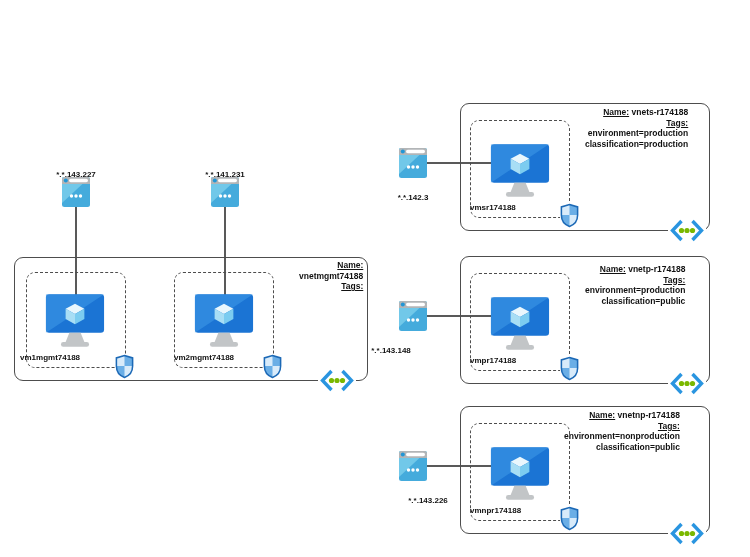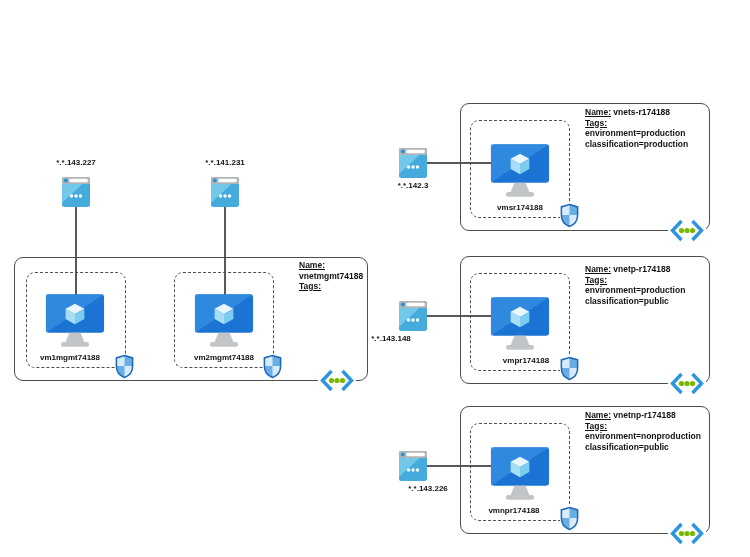--- a/index.html
+++ b/index.html
@@ -18,23 +18,23 @@
     border-radius:9px;
     background:transparent;
     box-sizing:border-box;
   }
   .subnet-box{
     border:1.6px dashed #4d4d4d;
     border-radius:9px;
     background:transparent;
     box-sizing:border-box;
   }
-  .ip-label{font-size:8px;text-align:center;white-space:nowrap;}
-  .vm-label{font-size:8px;text-align:center;white-space:nowrap;}
-  .meta{font-size:8.5px;line-height:10.5px;white-space:nowrap;}
+  .ip-label{font-size:8px;text-align:center;white-space:nowrap;margin-top:12px;}
+  .vm-label{font-size:8px;text-align:left;white-space:nowrap;}
+  .meta{font-size:8.5px;line-height:10.5px;white-space:nowrap;text-align:right;}
   .u{text-decoration:underline;}
   .hline{height:1.5px;background:#595959;}
   .vline{width:1.5px;background:#595959;}
   svg.icon{display:block;}
 </style>
 </head>
 <body>
 
 <svg width="0" height="0" style="position:absolute">
   <defs>
@@ -169,21 +169,21 @@
   <svg class="abs icon" style="left:668px;top:370px" width="38" height="27">
       <use href="#sym-vnet"></use>
     </svg>
 
   <svg class="abs icon" style="left:399px;top:451px" width="28" height="30">
       <use href="#sym-browser"></use>
     </svg>
   <div class="abs ip-label" style="left:400px;top:484px;width:56px">*.*.143.226</div>
 
   <div class="abs vnet-box" style="left:460px;top:406px;width:250px;height:128px"></div>
-  <div class="abs meta" style="left:585px;top:410px">
+  <div class="abs meta" style="left:564px;top:410px">
     <div><span class="u">Name:</span> <span>vnetnp-r174188</span></div>
     <div><span class="u">Tags:</span></div>
     <div>environment=nonproduction</div>
     <div>classification=public</div>
   </div>
   <div class="abs subnet-box" style="left:470px;top:423px;width:100px;height:98px"></div>
   <svg class="abs icon" style="left:490px;top:446px" width="60" height="55">
       <use href="#sym-vm"></use>
     </svg>
   <div class="abs vm-label" style="left:470px;top:506px;width:88px">vmnpr174188</div>

